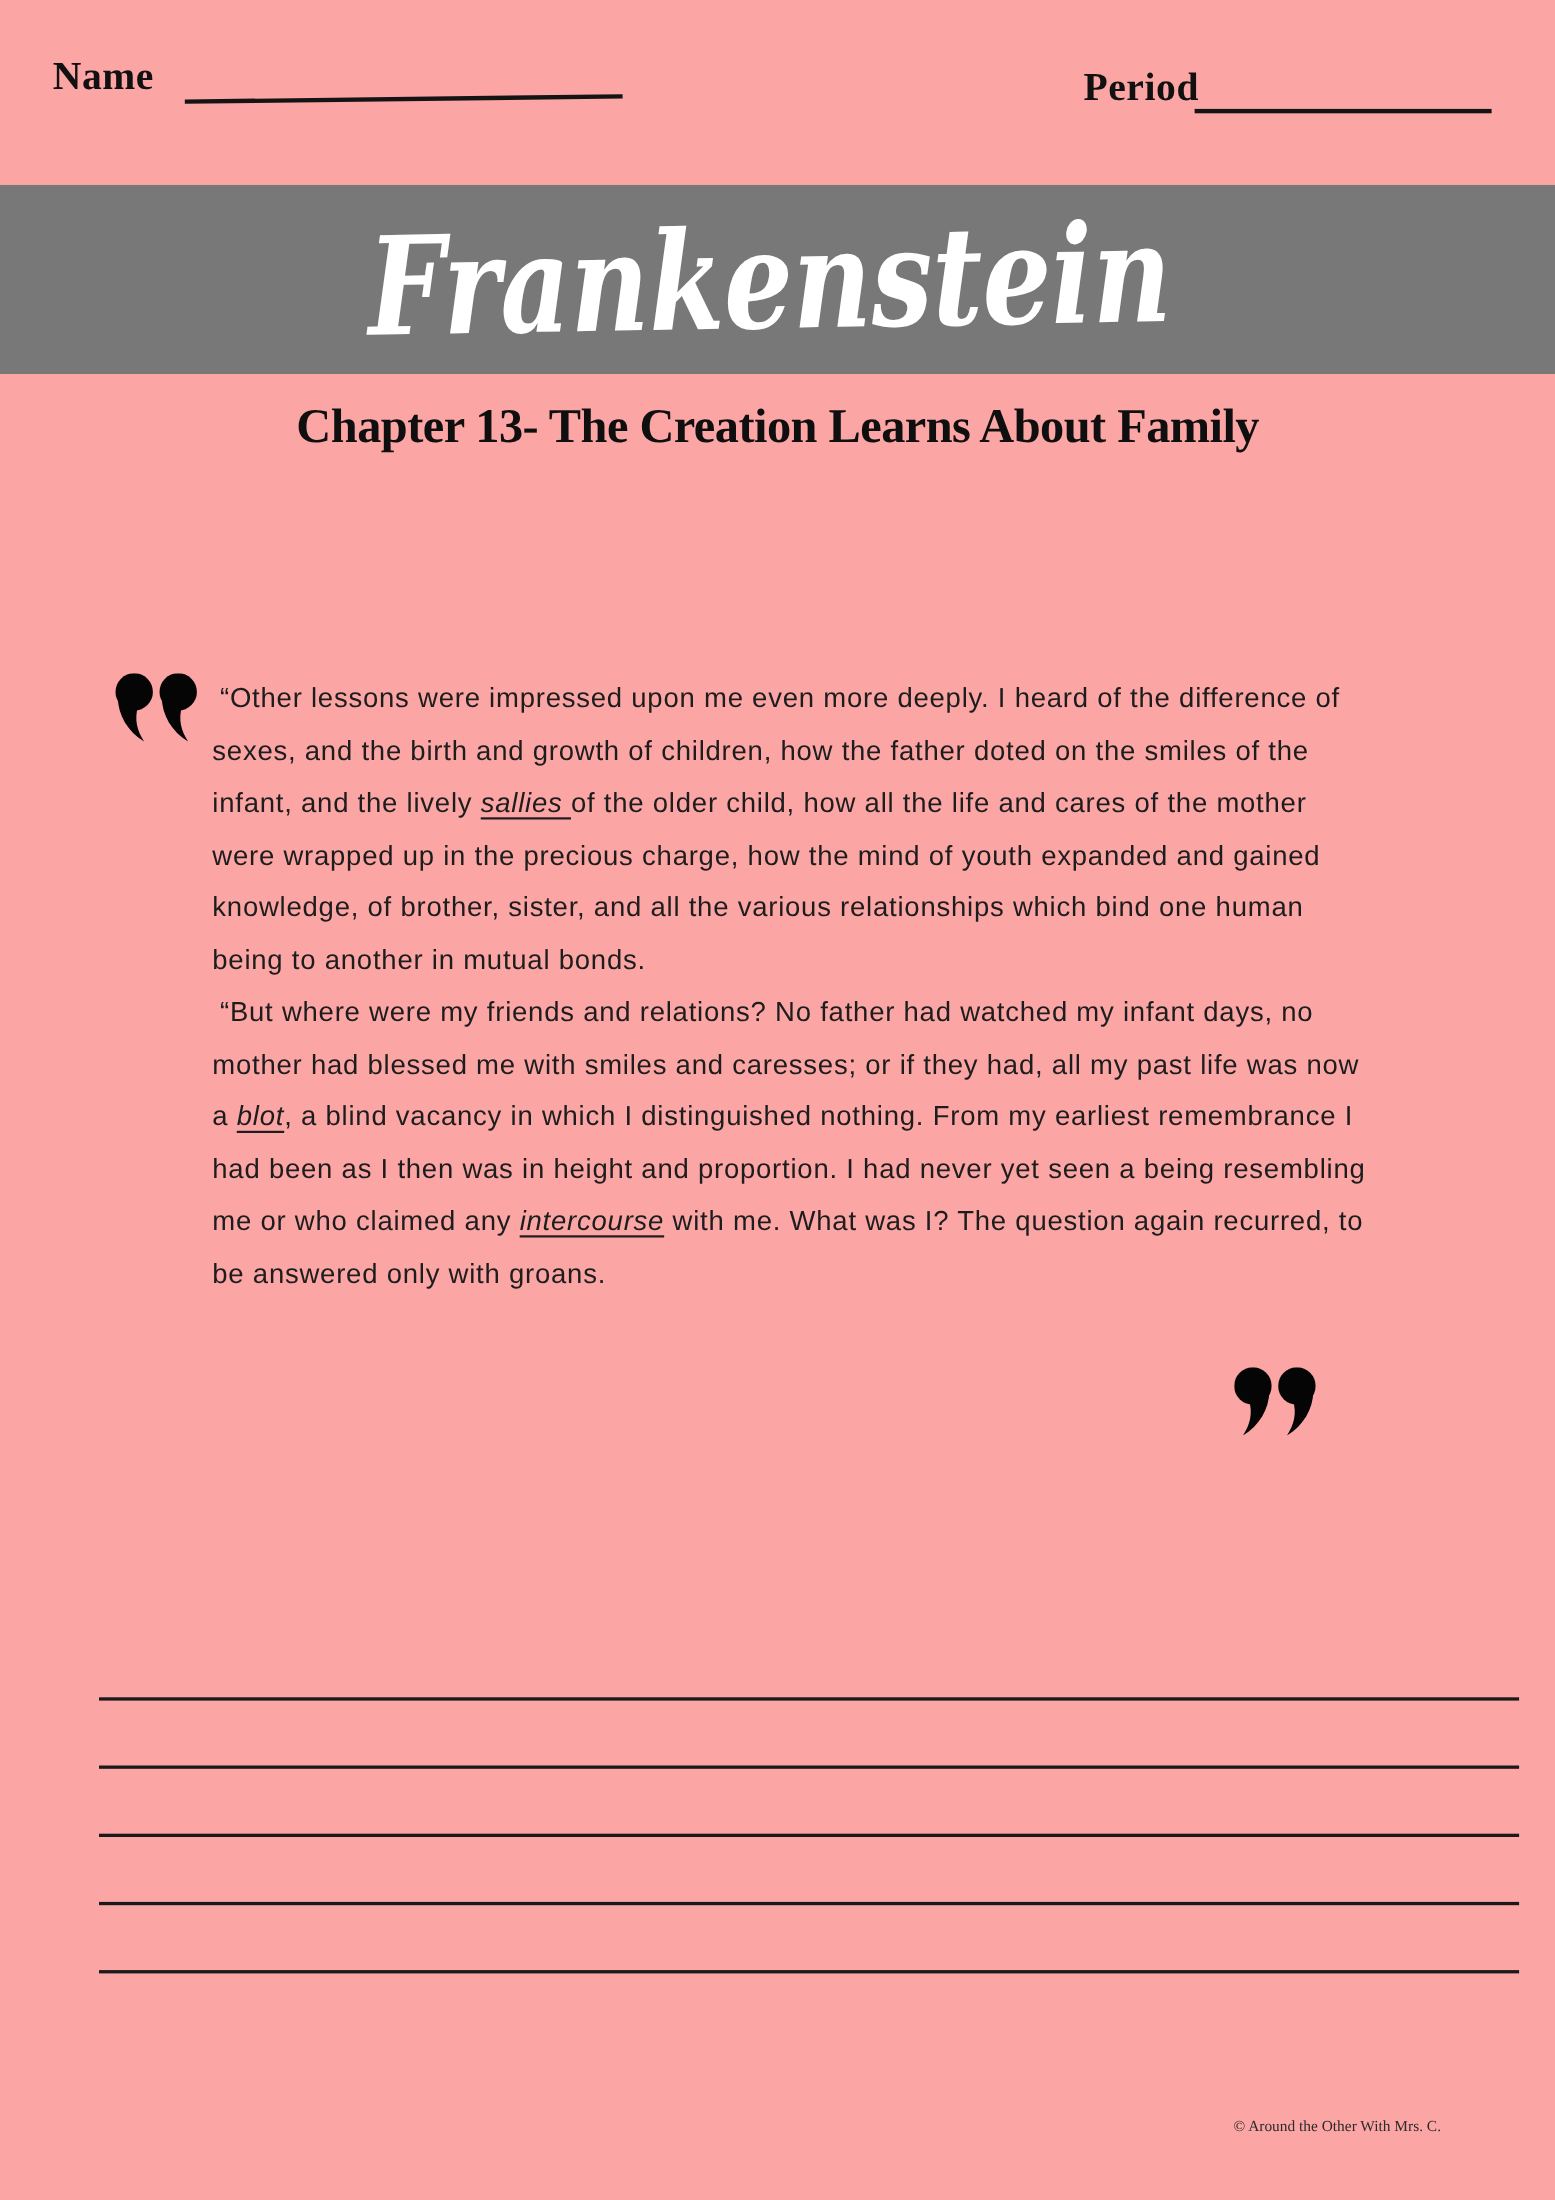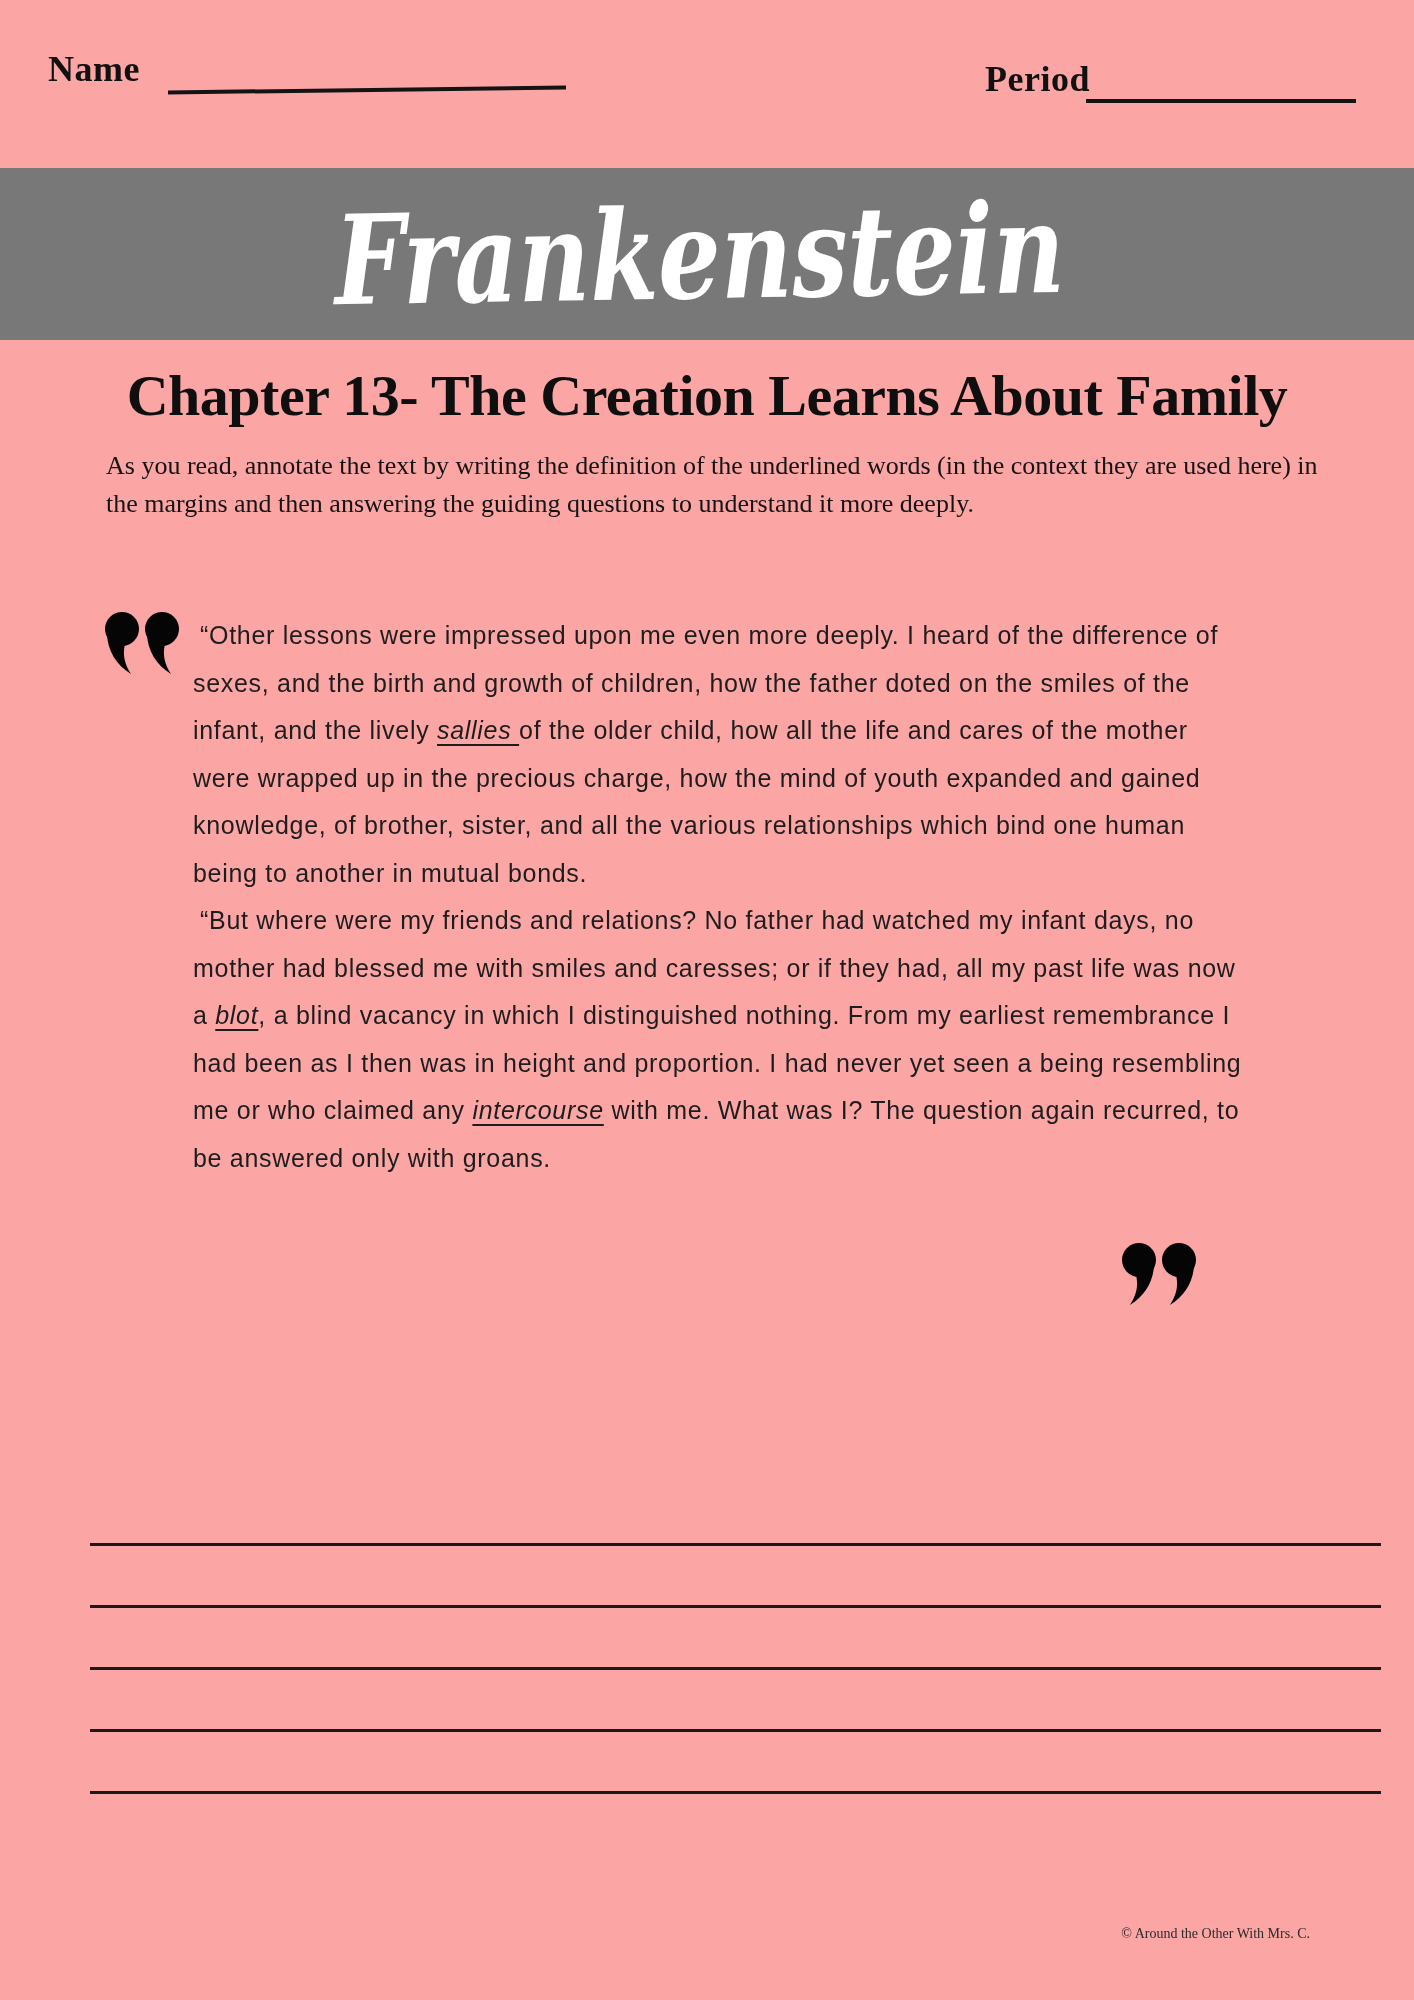--- a/index.html
+++ b/index.html
@@ -35,21 +35,21 @@
     left:0;top:168px;
     width:1392px;height:172px;
   }
   .banner svg{display:block;}
   
   .chapter-title{
     position:absolute;
     left:0;top:362px;
     width:1414px;
     text-align:center;
-    font-size:58px;
+    font-size:44px;
     font-weight:bold;
     letter-spacing:-0.5px;
     color:#0f0f0f;
   }
   
   .instructions{
     position:absolute;
     left:106px;top:447px;
     width:1237px;
     font-size:26px;
@@ -133,21 +133,20 @@
 
   <div class="banner">
     <svg width="1414" height="172">
       <rect x="0" y="0" width="1414" height="172" fill="#787878"></rect>
       <text x="700" y="130" text-anchor="middle" font-family="DejaVu Serif, serif" font-style="italic" font-weight="bold" font-size="124" fill="#ffffff" textLength="730" lengthAdjust="spacingAndGlyphs" transform="rotate(-1 700 110)">Frankenstein</text>
     </svg>
   </div>
 
   <div class="chapter-title">Chapter 13- The Creation Learns About Family</div>
 
-  <div class="instructions">As you read, annotate the text by writing the definition of the underlined words (in the context they are used here) in the margins and then answering the guiding questions to understand it more deeply.</div>
 
   <svg class="quote-icon open-quote" width="76" height="64" viewBox="0 0 76 64">
     <use href="#comma" transform="translate(35,0) scale(-1,1)"></use>
     <use href="#comma" transform="translate(75,0) scale(-1,1)"></use>
   </svg>
 
   <div class="passage">
     <p><span>“Other lessons were impressed upon me even more deeply. I heard of the difference of sexes, and the birth and growth of children, how the father doted on the smiles of the infant, and the lively </span><span class="underlined-word">sallies </span><span>of the older child, how all the life and cares of the mother were wrapped up in the precious charge, how the mind of youth expanded and gained knowledge, of brother, sister, and all the various relationships which bind one human being to another in mutual bonds.</span></p>
     <p><span>“But where were my friends and relations? No father had watched my infant days, no mother had blessed me with smiles and caresses; or if they had, all my past life was now a </span><span class="underlined-word">blot</span><span>, a blind vacancy in which I distinguished nothing. From my earliest remembrance I had been as I then was in height and proportion. I had never yet seen a being resembling me or who claimed any </span><span class="underlined-word">intercourse</span><span> with me. What was I? The question again recurred, to be answered only with groans.</span></p>
   </div>

